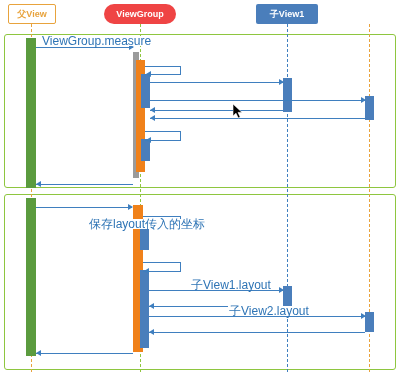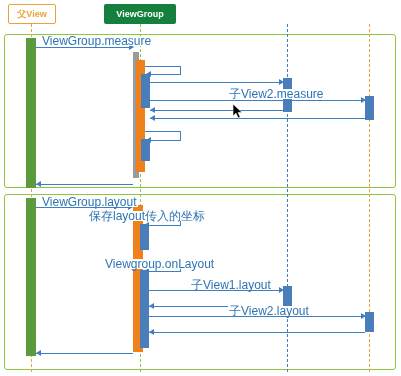--- a/index.html
+++ b/index.html
@@ -77,24 +77,27 @@
 
 <div id="stage">
 
   <div class="frame" style="left:4px;top:34px;width:392px;height:154px;"></div>
   <div class="frame" style="left:4px;top:194px;width:392px;height:176px;"></div>
 
   <div class="head outline" style="left:8px;top:4px;width:48px;height:20px;">
     <span>父View</span>
   </div>
 
-  <div class="head" style="left:104px;top:4px;width:72px;height:20px;background:#15803d;">
+  <div class="head" style="left:104px;top:4px;width:72px;height:20px;background:#ef4444;border-radius:10px;">
     <span>ViewGroup</span>
   </div>
 
+  <div class="head" style="left:256px;top:4px;width:62px;height:20px;background:#4a7ebb;">
+    <span>子View1</span>
+  </div>
 
 
   <div class="lifeline orange" style="left:31px;top:24px;height:348px;"></div>
   <div class="lifeline" style="left:140px;top:24px;height:348px;border-left-color:#8ec63f;"></div>
   <div class="lifeline" style="left:287px;top:24px;height:348px;"></div>
   <div class="lifeline" style="left:369px;top:24px;height:348px;border-left-color:#e8a33d;"></div>
 
   <div class="bar" style="left:26px;top:38px;width:10px;height:150px;background:#5b9b3e;"></div>
   <div class="bar" style="left:26px;top:198px;width:10px;height:158px;background:#5b9b3e;"></div>
 
@@ -120,51 +123,48 @@
   <div class="msg" style="left:145px;top:66px;width:36px;"></div>
   <div class="msg" style="left:145px;top:74px;width:36px;"></div>
   <div class="bar" style="left:180px;top:66px;width:0;height:9px;border-left:1px solid #3f7fbf;"></div>
   <div class="arrow left" style="left:146px;top:71px;"></div>
 
   <div class="msg" style="left:150px;top:82px;width:133px;"></div>
   <div class="arrow right" style="left:279px;top:79px;"></div>
 
   <div class="msg" style="left:150px;top:100px;width:215px;"></div>
   <div class="arrow right" style="left:361px;top:97px;"></div>
-  <div class="label" style="left:228px;top:89px;">子View2.measure</div>
 
   <div class="msg" style="left:150px;top:110px;width:133px;"></div>
   <div class="arrow left" style="left:150px;top:107px;"></div>
 
   <div class="msg" style="left:150px;top:118px;width:215px;"></div>
   <div class="arrow left" style="left:150px;top:115px;"></div>
 
   <div class="msg" style="left:145px;top:131px;width:36px;"></div>
   <div class="msg" style="left:145px;top:140px;width:36px;"></div>
   <div class="bar" style="left:180px;top:131px;width:0;height:10px;border-left:1px solid #3f7fbf;"></div>
   <div class="arrow left" style="left:146px;top:137px;"></div>
 
   <div class="msg" style="left:36px;top:184px;width:97px;"></div>
   <div class="arrow left" style="left:36px;top:181px;"></div>
 
   <div class="msg" style="left:36px;top:207px;width:96px;"></div>
   <div class="arrow right" style="left:128px;top:204px;"></div>
-  <div class="label" style="left:41px;top:197px;">ViewGroup.layout</div>
 
   <div class="msg" style="left:143px;top:216px;width:38px;"></div>
   <div class="msg" style="left:143px;top:225px;width:38px;"></div>
   <div class="bar" style="left:180px;top:216px;width:0;height:10px;border-left:1px solid #3f7fbf;"></div>
   <div class="arrow left" style="left:144px;top:222px;"></div>
-  <div class="label" style="left:88px;top:211px;">保存layout传入的坐标</div>
+  <div class="label" style="left:88px;top:219px;">保存layout传入的坐标</div>
 
   <div class="msg" style="left:143px;top:262px;width:38px;"></div>
   <div class="msg" style="left:143px;top:271px;width:38px;"></div>
   <div class="bar" style="left:180px;top:262px;width:0;height:10px;border-left:1px solid #3f7fbf;"></div>
   <div class="arrow left" style="left:144px;top:268px;"></div>
-  <div class="label" style="left:104px;top:259px;">Viewgroup.onLayout</div>
 
   <div class="msg" style="left:149px;top:290px;width:134px;"></div>
   <div class="arrow right" style="left:279px;top:287px;"></div>
   <div class="label" style="left:190px;top:280px;text-align:right;">子View1.layout</div>
 
   <div class="msg" style="left:149px;top:306px;width:134px;"></div>
   <div class="arrow left" style="left:149px;top:303px;"></div>
 
   <div class="msg" style="left:149px;top:316px;width:216px;"></div>
   <div class="arrow right" style="left:361px;top:313px;"></div>

